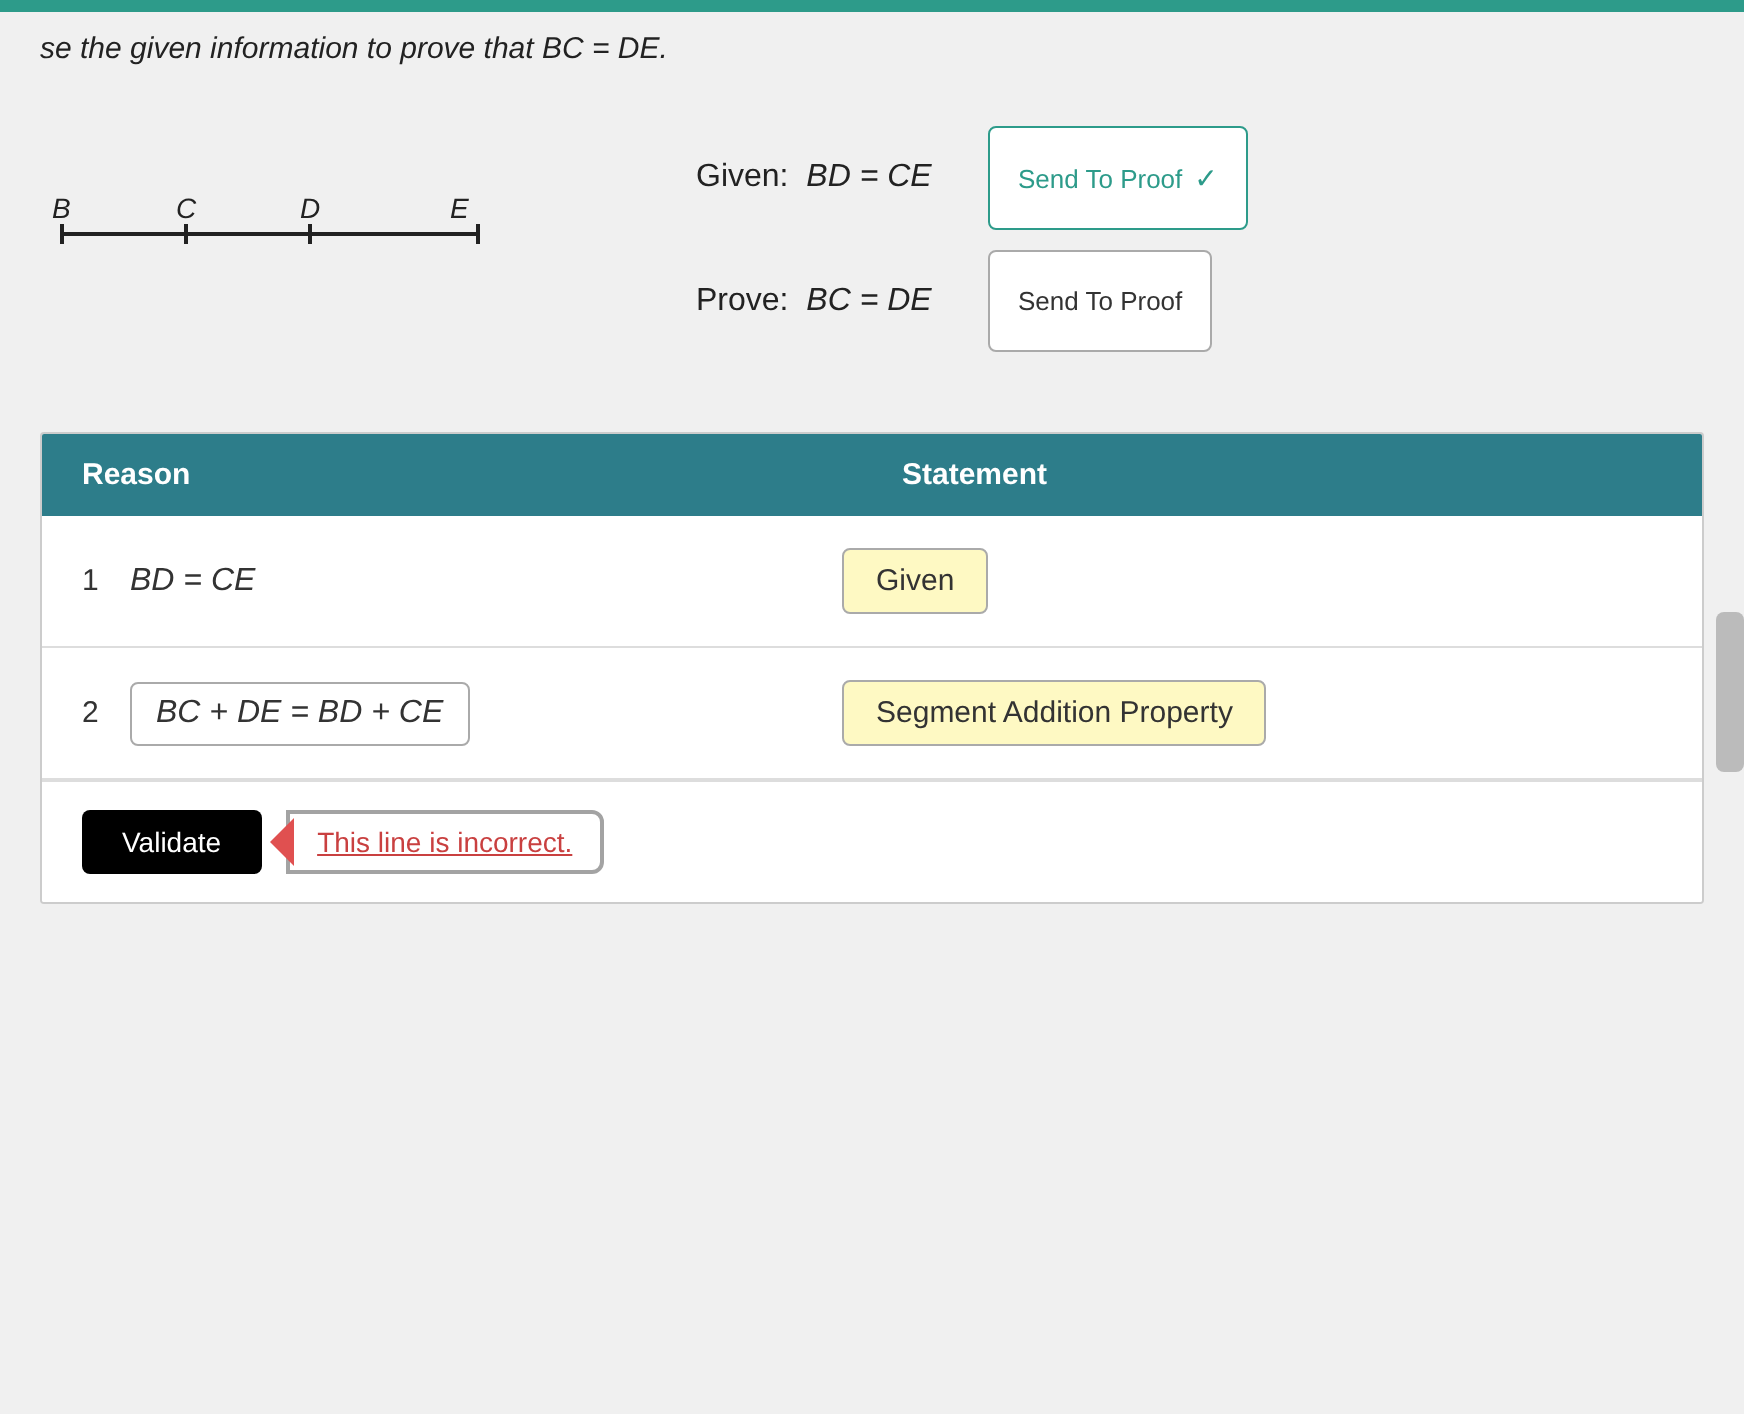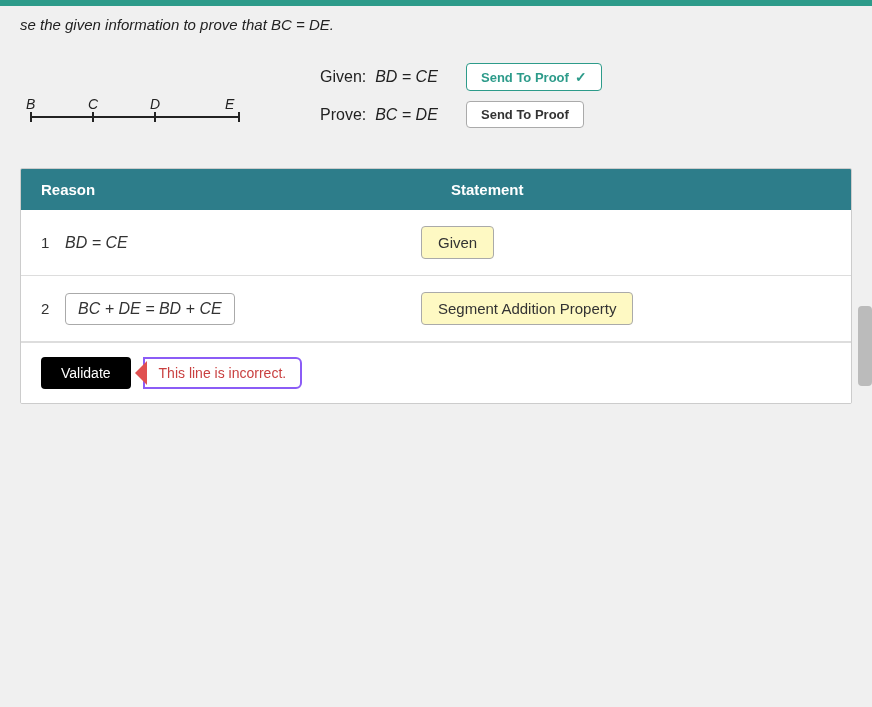--- a/index.html
+++ b/index.html
@@ -42,45 +42,45 @@
       padding: 30px 20px 20px 320px;
       gap: 10px;
     }
 
     .given-row, .prove-row {
       display: flex;
       align-items: center;
       gap: 16px;
       font-size: 16px;
       color: #222;
+      margin-left: 28px;
     }
 
     .given-label, .prove-label {
       font-size: 16px;
       color: #222;
       min-width: 130px;
     }
 
     .math-text {
       font-style: italic;
       font-size: 16px;
     }
 
     .send-to-proof-btn {
       border: 1.5px solid #aaa;
       background: #fff;
       border-radius: 4px;
-      padding: 5px 14px;
+      padding: 17px 14px;
       font-size: 13px;
       cursor: pointer;
       display: flex;
       align-items: flex-end;
       gap: 6px;
       color: #333;
-      font-weight: bold;
     }
 
     .send-to-proof-btn.confirmed {
       border-color: #2d9b8a;
       color: #2d9b8a;
     }
 
     .checkmark {
       color: #2d9b8a;
       font-size: 14px;
@@ -210,27 +210,28 @@
       background: #000000;
       color: #fff;
       border: none;
       border-radius: 4px;
       padding: 8px 20px;
       font-size: 14px;
       cursor: pointer;
     }
 
     .incorrect-tag {
-      border: 2px solid #8b5cf6;
+      border: 2px solid #a3a3a3;
       border-radius: 0 6px 6px 0;
       padding: 6px 14px;
       font-size: 14px;
       color: #c94040;
       position: relative;
       background: #fff;
+      text-decoration: underline;
     }
 
     .incorrect-tag::before {
       content: '';
       position: absolute;
       left: -10px;
       top: 50%;
       transform: translateY(-50%);
       border-top: 12px solid transparent;
       border-bottom: 12px solid transparent;

